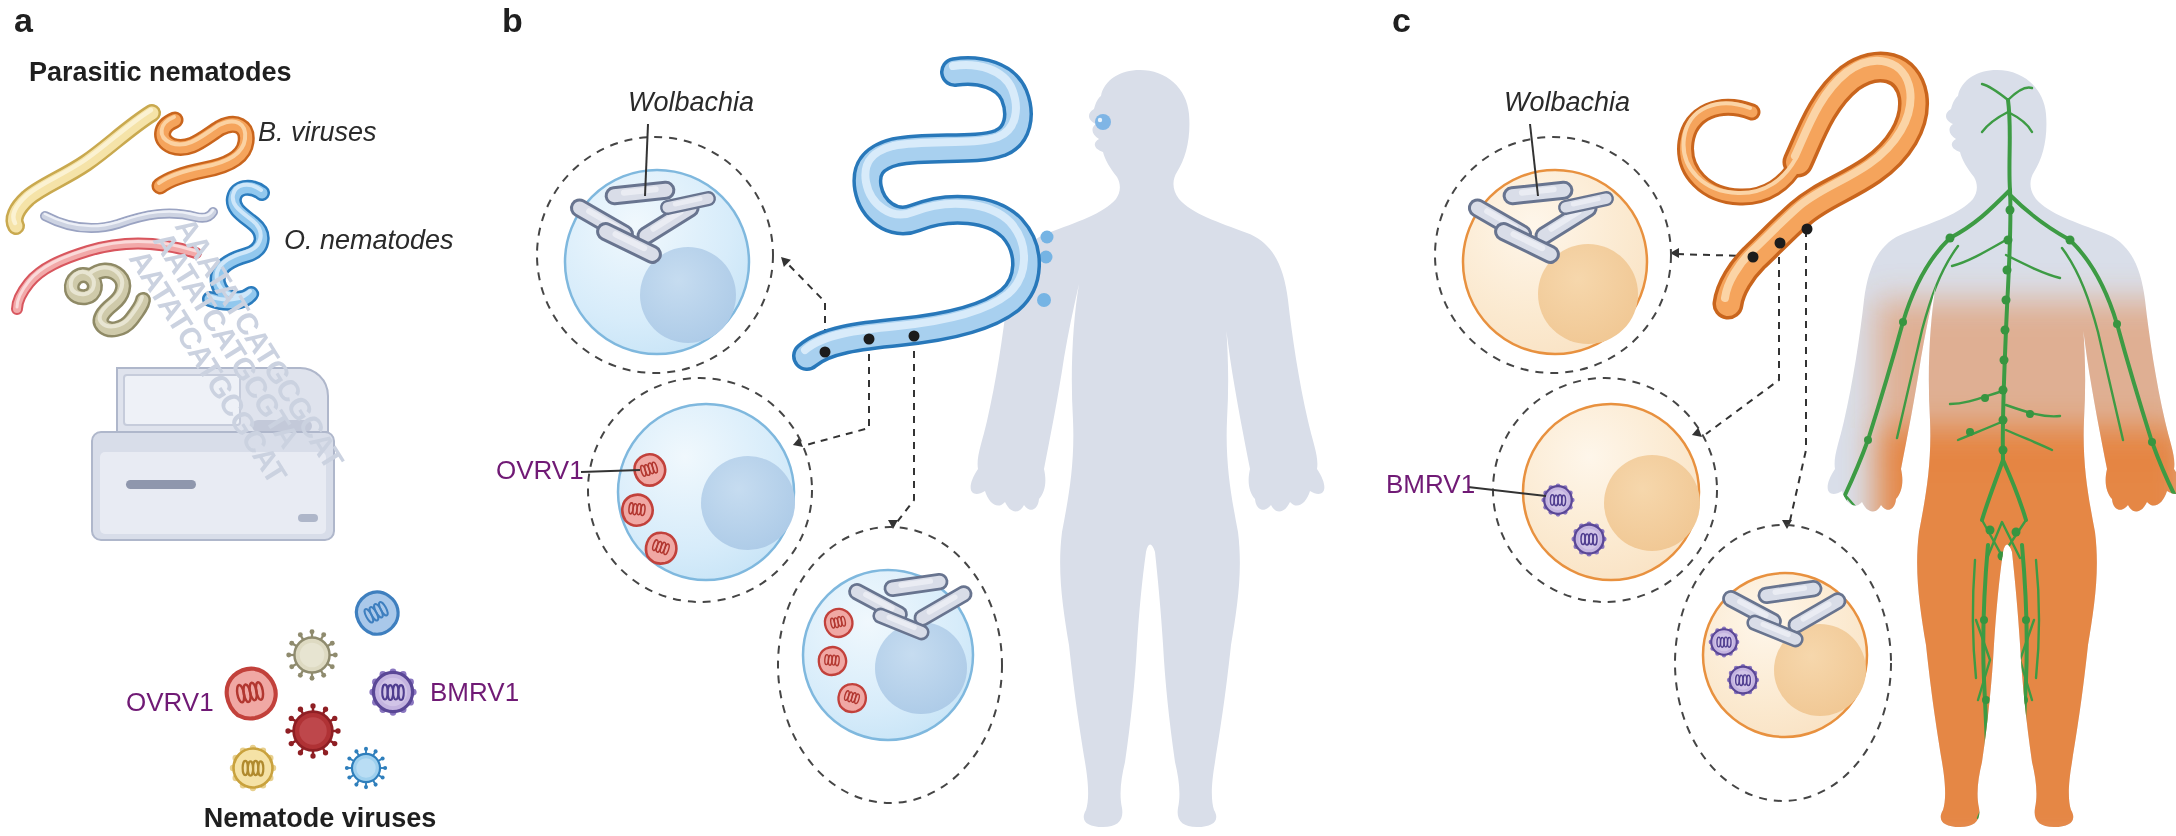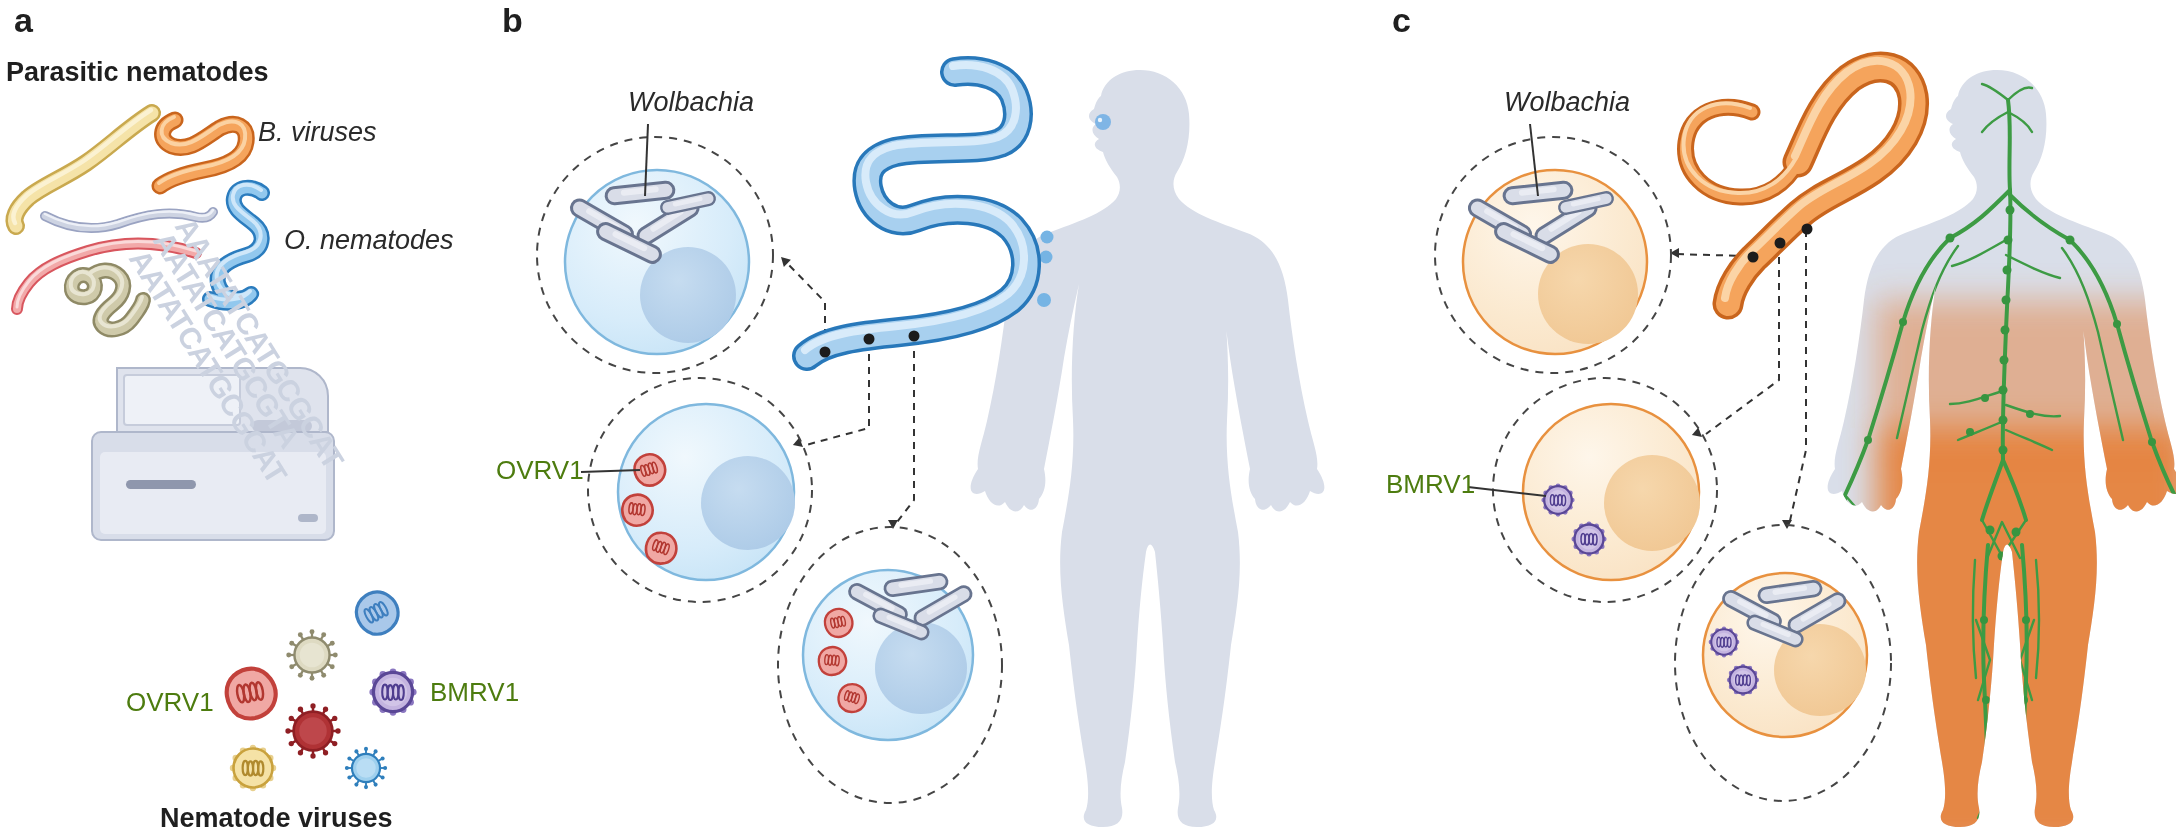--- a/index.html
+++ b/index.html
@@ -1,23 +1,23 @@
 <!DOCTYPE html>
 <html><head>
 <meta charset="utf-8">
 <style>
   html,body{margin:0;padding:0;background:#ffffff;font-family:"Liberation Sans",sans-serif;}
   .stage{position:relative;width:2176px;height:836px;background:#ffffff;overflow:hidden;}
   svg.art{position:absolute;left:0;top:0;}
   .lbl{position:absolute;color:#1f1f1f;white-space:nowrap;line-height:1.1;}
   .panel-letter{font-size:34px;font-weight:800;}
-  .heading{font-size:27px;font-weight:700;}
+  .heading{font-size:27px;font-weight:700;margin-left:23px;}
   .species{font-size:27px;font-style:italic;color:#2a2a2a;text-align:right;}
-  .vlabel{font-size:26px;color:#4d7c0f;}
-  .footer-label{font-size:27px;font-weight:700;width:320px;}
+  .vlabel{font-size:26px;color:#701a75;}
+  .footer-label{font-size:27px;font-weight:700;text-align:center;width:320px;}
   
   .w{fill:none;stroke-linecap:round;stroke-linejoin:round;}
   .wy-o{stroke:#C9A94F;stroke-width:18}.wy-b{stroke:#F5E3A8;stroke-width:13}.wy-h{stroke:#FBF2D2;stroke-width:4.5}
   .wo-o{stroke:#C9651D;stroke-width:17}.wo-b{stroke:#F5A45C;stroke-width:12}.wo-h{stroke:#FBD2A2;stroke-width:4}
   .wg-o{stroke:#9AA3C2;stroke-width:10}.wg-b{stroke:#CDD3E2;stroke-width:6.5}.wg-h{stroke:#EDF0F7;stroke-width:2.5}
   .wbl-o{stroke:#2B7CBE;stroke-width:16}.wbl-b{stroke:#92C8EE;stroke-width:11}.wbl-h{stroke:#CFE7F9;stroke-width:4}
   .wr-o{stroke:#D8565E;stroke-width:12}.wr-b{stroke:#F2A9A9;stroke-width:8}.wr-h{stroke:#FAD9D9;stroke-width:3}
   .wol-o{stroke:#8F8A66;stroke-width:16}.wol-b{stroke:#CFCAAA;stroke-width:11}.wol-h{stroke:#E8E5D2;stroke-width:4}
   .wb-o{stroke:#2878BA;stroke-width:30}.wb-b{stroke:#A8D0EF;stroke-width:23}.wb-h{stroke:#D8EBFA;stroke-width:8}
   .wc-o{stroke:#C9651D;stroke-width:31}.wc-b{stroke:#F5A45C;stroke-width:24}.wc-h{stroke:#FBD4A6;stroke-width:8}

